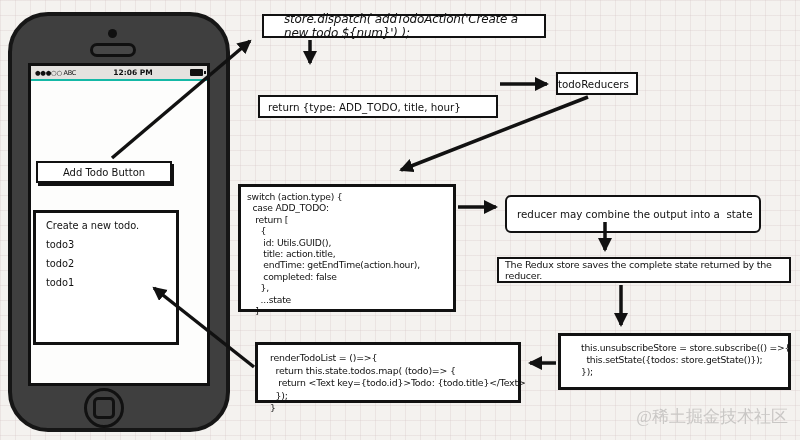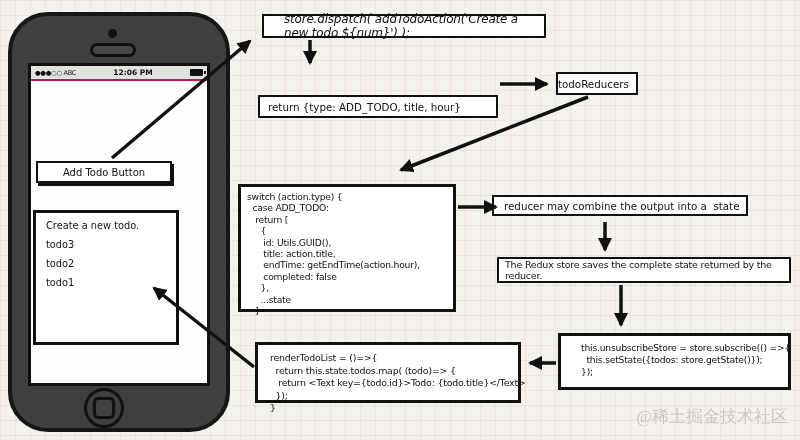--- a/index.html
+++ b/index.html
@@ -14,21 +14,21 @@
     color:#111;
   }
   .abs{position:absolute;box-sizing:border-box;}
   
   .phone-body{left:8px;top:12px;width:222px;height:420px;background:#3f3f3f;
     border:4px solid #161616;border-radius:40px;}
   .camera{left:100px;top:25px;width:9px;height:9px;border-radius:50%;background:#101010;}
   .speaker{left:82px;top:39px;width:46px;height:14px;border-radius:9px;
     border:3px solid #101010;background:#474747;}
   .screen{left:28px;top:63px;width:182px;height:323px;background:#fdfdfc;border:3px solid #101010;}
-  .status-bar{left:0;top:0;right:0;height:15px;background:#e4e2df;border-bottom:2px solid #be185d;
+  .status-bar{left:0;top:0;right:0;height:15px;background:#e4e2df;border-bottom:2px solid #14b8a6;
     display:flex;align-items:center;justify-content:space-between;padding:0 4px;}
   .carrier{font-size:6.5px;letter-spacing:-0.3px;}
   .clock{font-size:7.5px;font-weight:bold;}
   .battery{width:13px;height:7px;background:#101010;border-radius:1px;position:relative;}
   .battery::after{content:"";position:absolute;right:-3px;top:2px;width:2px;height:3px;background:#101010;}
   .add-todo-btn{left:36px;top:161px;width:136px;height:22px;background:#fff;border:2px solid #111;
     box-shadow:2px 3px 0 #111;display:flex;align-items:center;justify-content:center;font-size:10px;}
   .todo-list{left:33px;top:210px;width:146px;height:135px;background:#fff;border:3px solid #111;
     padding:7px 8px 0 10px;font-size:9.8px;display:flex;flex-direction:column;gap:8px;}
   .home-button{left:84px;top:388px;width:40px;height:40px;border-radius:50%;border:3px solid #111;
@@ -36,21 +36,21 @@
   .home-button-inner{width:16px;height:16px;border:3px solid #111;border-radius:5px;}
   
   .box{background:#fff;border:2px solid #111;display:flex;align-items:center;}
   .codebox{background:#fff;border:3px solid #111;}
   .codebox pre{margin:0;white-space:pre;font-family:"DejaVu Sans", sans-serif;}
   .box-dispatch{left:262px;top:14px;width:284px;height:24px;font-size:12px;letter-spacing:-0.2px;padding-left:20px;font-style:italic;}
   .box-return{left:258px;top:72px;width:240px;height:23px;font-size:10.3px;padding-left:8px;margin-top:23px;}
   .box-reducers{left:556px;top:72px;width:82px;height:23px;font-size:10.3px;justify-content:flex-start;}
   .box-switch{left:238px;top:184px;width:218px;height:128px;padding:4px 6px;}
   .box-switch pre{font-size:9.2px;line-height:11.4px;letter-spacing:-0.2px;}
-  .box-combine{left:492px;top:195px;width:256px;height:21px;font-size:10.3px;padding-left:10px;white-space:pre;}
+  .box-combine{left:505px;top:195px;width:256px;height:38px;font-size:10.3px;padding-left:10px;white-space:pre;border-radius:6px;}
   .box-redux{left:497px;top:257px;width:294px;height:26px;font-size:9.5px;letter-spacing:-0.2px;padding-left:6px;}
   .box-subscribe{left:558px;top:333px;width:233px;height:57px;padding:6px 0 0 20px;}
   .box-subscribe pre{font-size:9.2px;line-height:12px;letter-spacing:-0.2px;}
   .box-render{left:255px;top:342px;width:266px;height:61px;padding:7px 0 0 12px;}
   .box-render pre{font-size:9.4px;line-height:12.6px;letter-spacing:-0.2px;}
   
   .watermark{right:12px;bottom:12px;font-size:17px;color:#c9c7c5;font-family:Liberation Serif, serif;}
   .arrows{left:0;top:0;width:800px;height:440px;pointer-events:none;}
 </style>
 </head>

